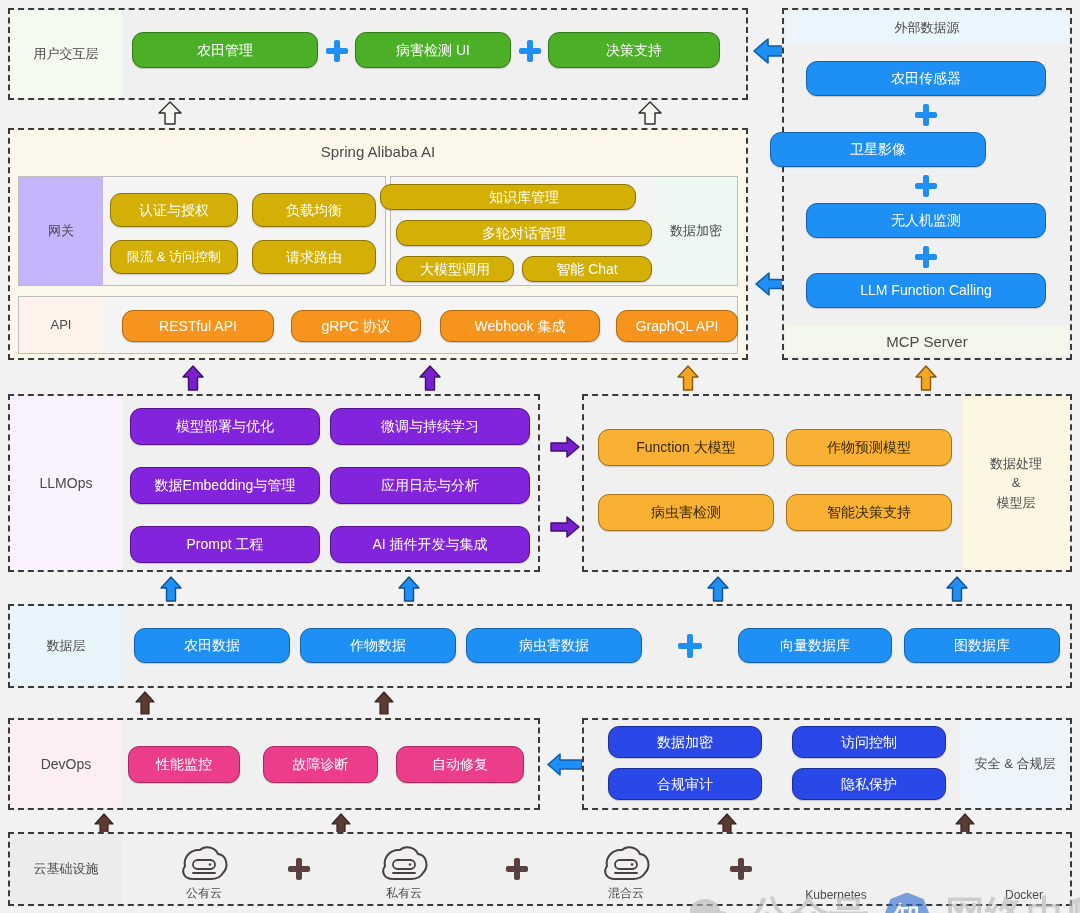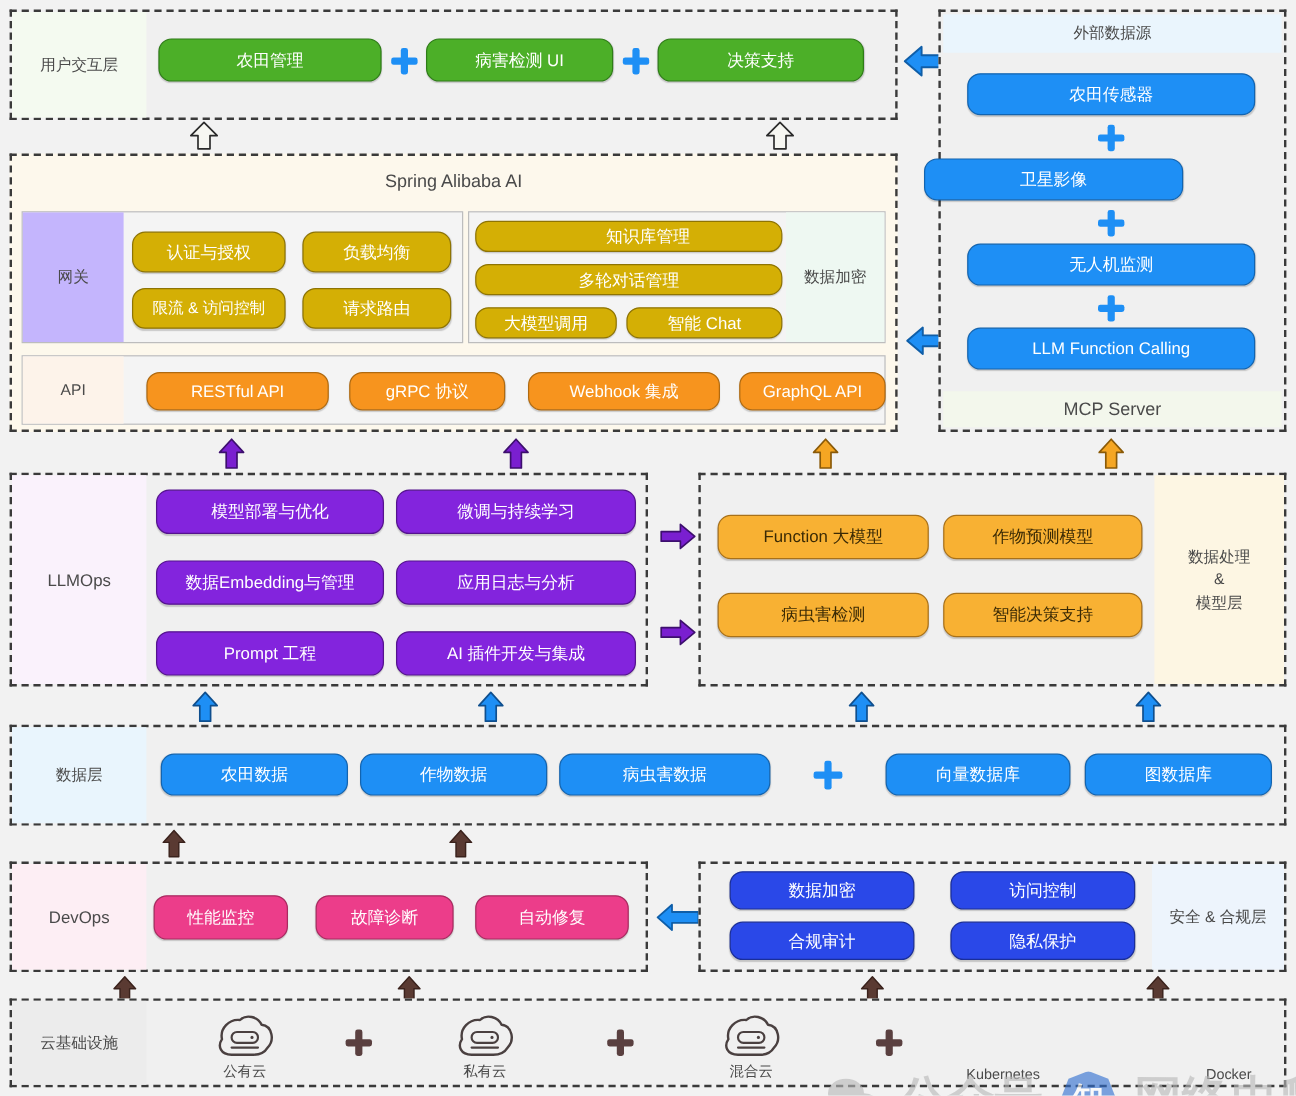--- a/index.html
+++ b/index.html
@@ -146,21 +146,21 @@
 
   <div class="panel" style="left:18px; top:176px; width:368px; height:110px; background:#f4f4f4;"></div>
   <div class="panel-side" style="left:19px; top:177px; width:84px; height:108px; background:#c4b5fd;">网关</div>
   <div class="pill gold" style="left:252px; top:193px; width:124px; height:34px;">负载均衡</div>
   <div class="pill gold" style="left:110px; top:193px; width:128px; height:34px;">认证与授权</div>
   <div class="pill gold" style="left:110px; top:240px; width:128px; height:34px; font-size:13px;">限流 &amp; 访问控制</div>
   <div class="pill gold" style="left:252px; top:240px; width:124px; height:34px;">请求路由</div>
 
   <div class="panel" style="left:390px; top:176px; width:348px; height:110px; background:#f4f4f4;"></div>
   <div class="panel-side" style="left:655px; top:177px; width:82px; height:108px; background:#eef8f2;">数据加密</div>
-  <div class="pill gold" style="left:396px; top:184px; width:256px; height:26px;padding-left:36px;">知识库管理</div>
+  <div class="pill gold" style="left:380px; top:184px; width:256px; height:26px;padding-left:36px;">知识库管理</div>
   <div class="pill gold" style="left:396px; top:220px; width:256px; height:26px;">多轮对话管理</div>
   <div class="pill gold" style="left:396px; top:256px; width:118px; height:26px;">大模型调用</div>
   <div class="pill gold" style="left:522px; top:256px; width:130px; height:26px;">智能 Chat</div>
 
   <div class="panel" style="left:18px; top:296px; width:720px; height:58px; background:#f4f4f4;"></div>
   <div class="panel-side" style="left:19px; top:297px; width:84px; height:56px; background:#fdf3ea;">API</div>
   <div class="pill orange" style="left:122px; top:310px; width:152px; height:32px;">RESTful API</div>
   <div class="pill orange" style="left:291px; top:310px; width:130px; height:32px;">gRPC 协议</div>
   <div class="pill orange" style="left:440px; top:310px; width:160px; height:32px;">Webhook 集成</div>
   <div class="pill orange" style="left:616px; top:310px; width:122px; height:32px;">GraphQL API</div>

